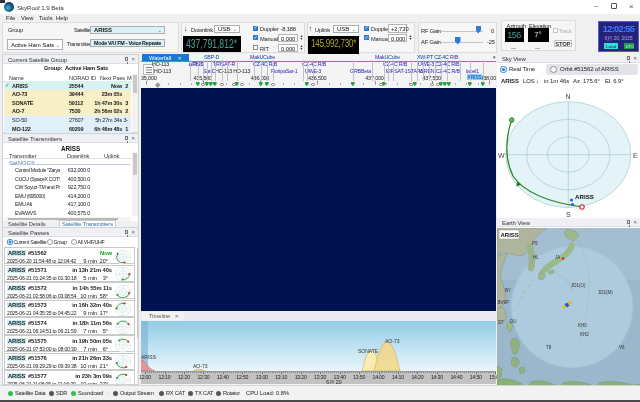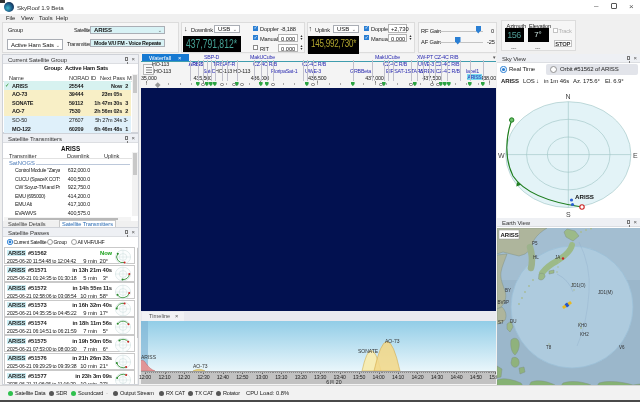--- a/index.html
+++ b/index.html
@@ -129,20 +129,30 @@
   <div class="abs" style="left:527.5px;top:6.5px;width:21px;height:14px;background:#000;">
       <div style="position:absolute;left:0;right:0;top:2.5px;text-align:center;font-size:8px;color:#cde4e0;">7°</div>
     </div>
   <div class="lbl" style="left:535px;top:23.5px;color:#555;">---</div>
   <div class="chk" style="left:553px;top:6.5px;border-color:#c4c4c4;"></div>
   <div class="lbl" style="left:558.5px;top:7px;color:#b0b0b0;">Track</div>
   <div class="abs" style="left:553.5px;top:18.5px;width:18.5px;height:7.5px;background:#fff;border:1px solid #c0c0c0;">
       <div style="position:absolute;left:0;right:0;top:0.8px;text-align:center;font-size:5.8px;font-weight:bold;color:#333;letter-spacing:-0.2px;">STOP</div>
     </div>
 
+  <div class="abs" style="left:598px;top:0px;width:41px;height:30.5px;background:#232379;border:1px solid #5a5ac8;">
+    <div style="position:absolute;left:0;right:0;top:2px;text-align:center;font-size:9.3px;color:#3b7dff;font-weight:bold;letter-spacing:-0.7px;">12:02:55</div>
+    <div style="position:absolute;left:0;right:0;top:13px;text-align:center;font-size:5.3px;color:#a8a2dc;letter-spacing:-0.2px;">6月 20, 2025</div>
+    <div class="abs" style="left:5px;top:21px;width:14px;height:5.5px;background:#35dede;">
+        <span style="position:absolute;left:2px;top:0.6px;font-size:4.3px;color:#113;">Local</span>
+      </div>
+    <div class="abs" style="left:25px;top:21px;width:10px;height:5.5px;background:#1b9e4e;">
+        <span style="position:absolute;left:1.5px;top:0.6px;font-size:4.3px;color:#cfc;">UTC</span>
+      </div>
+  </div>
 </div>
 
 <div class="abs" style="left:2px;top:54px;width:137px;height:79px;background:#fff;border:1px solid #cfd2d8;">
   <div class="hdr" style="left:0;top:0;width:135px;height:9px;">
       <span class="t">Current Satellite Group</span>
       <span class="pinx"><span class="pin"></span><span class="xx">×</span></span>
     </div>
   <div class="abs" style="left:0;top:9px;width:135px;height:10px;font-size:5.7px;font-weight:bold;color:#111;letter-spacing:-0.1px;">
       <span class="abs" style="left:41px;top:0.5px;">Group:</span>
       <span class="abs" style="left:62px;top:0.5px;">Active Ham Sats</span>

